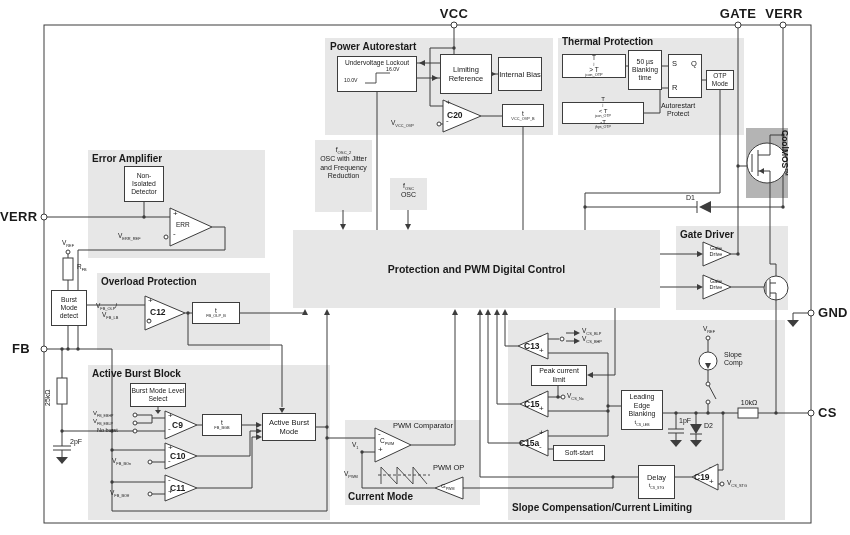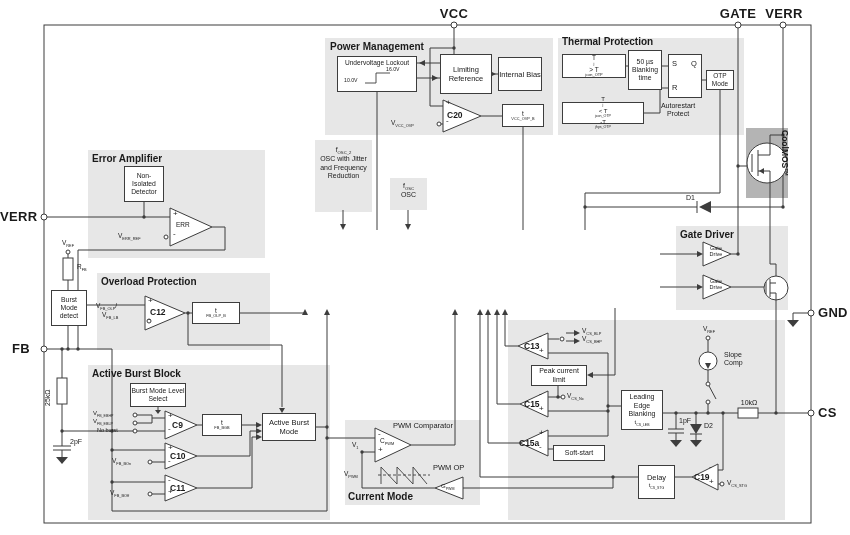--- a/index.html
+++ b/index.html
@@ -32,20 +32,23 @@
 
 <div id="stage">
 
   <div class="gray" style="left:325px;top:38px;width:228px;height:97px"></div>
   <div class="gray" style="left:558px;top:38px;width:186px;height:97px"></div>
   <div class="gray" style="left:88px;top:150px;width:177px;height:108px"></div>
   <div class="gray" style="left:97px;top:273px;width:173px;height:77px"></div>
   <div class="gray" style="left:88px;top:365px;width:242px;height:155px"></div>
   <div class="gray" style="left:315px;top:140px;width:57px;height:72px"></div>
   <div class="gray" style="left:390px;top:178px;width:37px;height:32px"></div>
+  <div class="gray ctl" style="left:293px;top:230px;width:367px;height:78px">
+      <span>Protection and PWM Digital Control</span>
+    </div>
   <div class="gray" style="left:676px;top:226px;width:112px;height:84px"></div>
   <div class="gray" style="left:345px;top:420px;width:135px;height:85px"></div>
   <div class="gray" style="left:508px;top:320px;width:277px;height:200px"></div>
   <div class="dark" style="left:746px;top:128px;width:42px;height:70px"></div>
 
   <svg class="layer" width="850" height="535">
     <rect class="w" x="44" y="25" width="767" height="498"></rect>
 
     <path class="w" d="M454,28 V54 M454,48 H430 V106 H443 M417,63 H440 M417,78 H440 M492,74 H498 M377,92 V230 M481,116 H502 M523,127 V230 M441,124 H443 M343,210 V224 M408,210 V224"></path>
     <path class="w" d="M626,66 H628 M662,66 H668 M644,113 H660 V88 H668 M702,80 H706 M720,90 V193 H585 V230 M585,207 H697 M711,207 H783 M783,28 V207 M697,201 V213"></path>
@@ -185,26 +188,27 @@
   </svg>
 
   <div class="pin c" style="left:438px;top:6px;width:32px">VCC</div>
   <div class="pin c" style="left:718px;top:6px;width:40px">GATE</div>
   <div class="pin c" style="left:761px;top:6px;width:46px">VERR</div>
   <div class="pin r" style="left:0px;top:209px;width:38px">VERR</div>
   <div class="pin r" style="left:12px;top:341px;width:26px">FB</div>
   <div class="pin" style="left:818px;top:305px;width:34px">GND</div>
   <div class="pin" style="left:818px;top:405px;width:28px">CS</div>
 
-  <div class="sec" style="left:330px;top:41px">Power Management</div>
+  <div class="sec" style="left:330px;top:41px">Power Autorestart</div>
   <div class="sec" style="left:562px;top:36px">Thermal Protection</div>
   <div class="sec" style="left:92px;top:153px">Error Amplifier</div>
   <div class="sec" style="left:101px;top:276px">Overload Protection</div>
   <div class="sec" style="left:92px;top:368px">Active Burst Block</div>
   <div class="sec" style="left:348px;top:491px">Current Mode</div>
+  <div class="sec" style="left:512px;top:502px">Slope Compensation/Current Limiting</div>
   <div class="sec" style="left:680px;top:229px">Gate Driver</div>
 
   <div class="box" style="left:337px;top:56px;width:80px;height:36px;justify-content:flex-start;position:absolute">
     <div class="wr" style="font-size:6.6px;margin-top:2px">Undervoltage Lockout</div>
     <div style="position:relative;width:100%;height:22px">
       <svg width="30" height="16" style="position:absolute;left:25px;top:3px">
           <path class="w2" d="M2,13 H13 V3 H27"></path>
         </svg>
       <div class="lb" style="left:48px;top:0px;font-size:5.2px">16.0V</div>
       <div class="lb" style="left:6px;top:11px;font-size:5.2px">10.0V</div>

